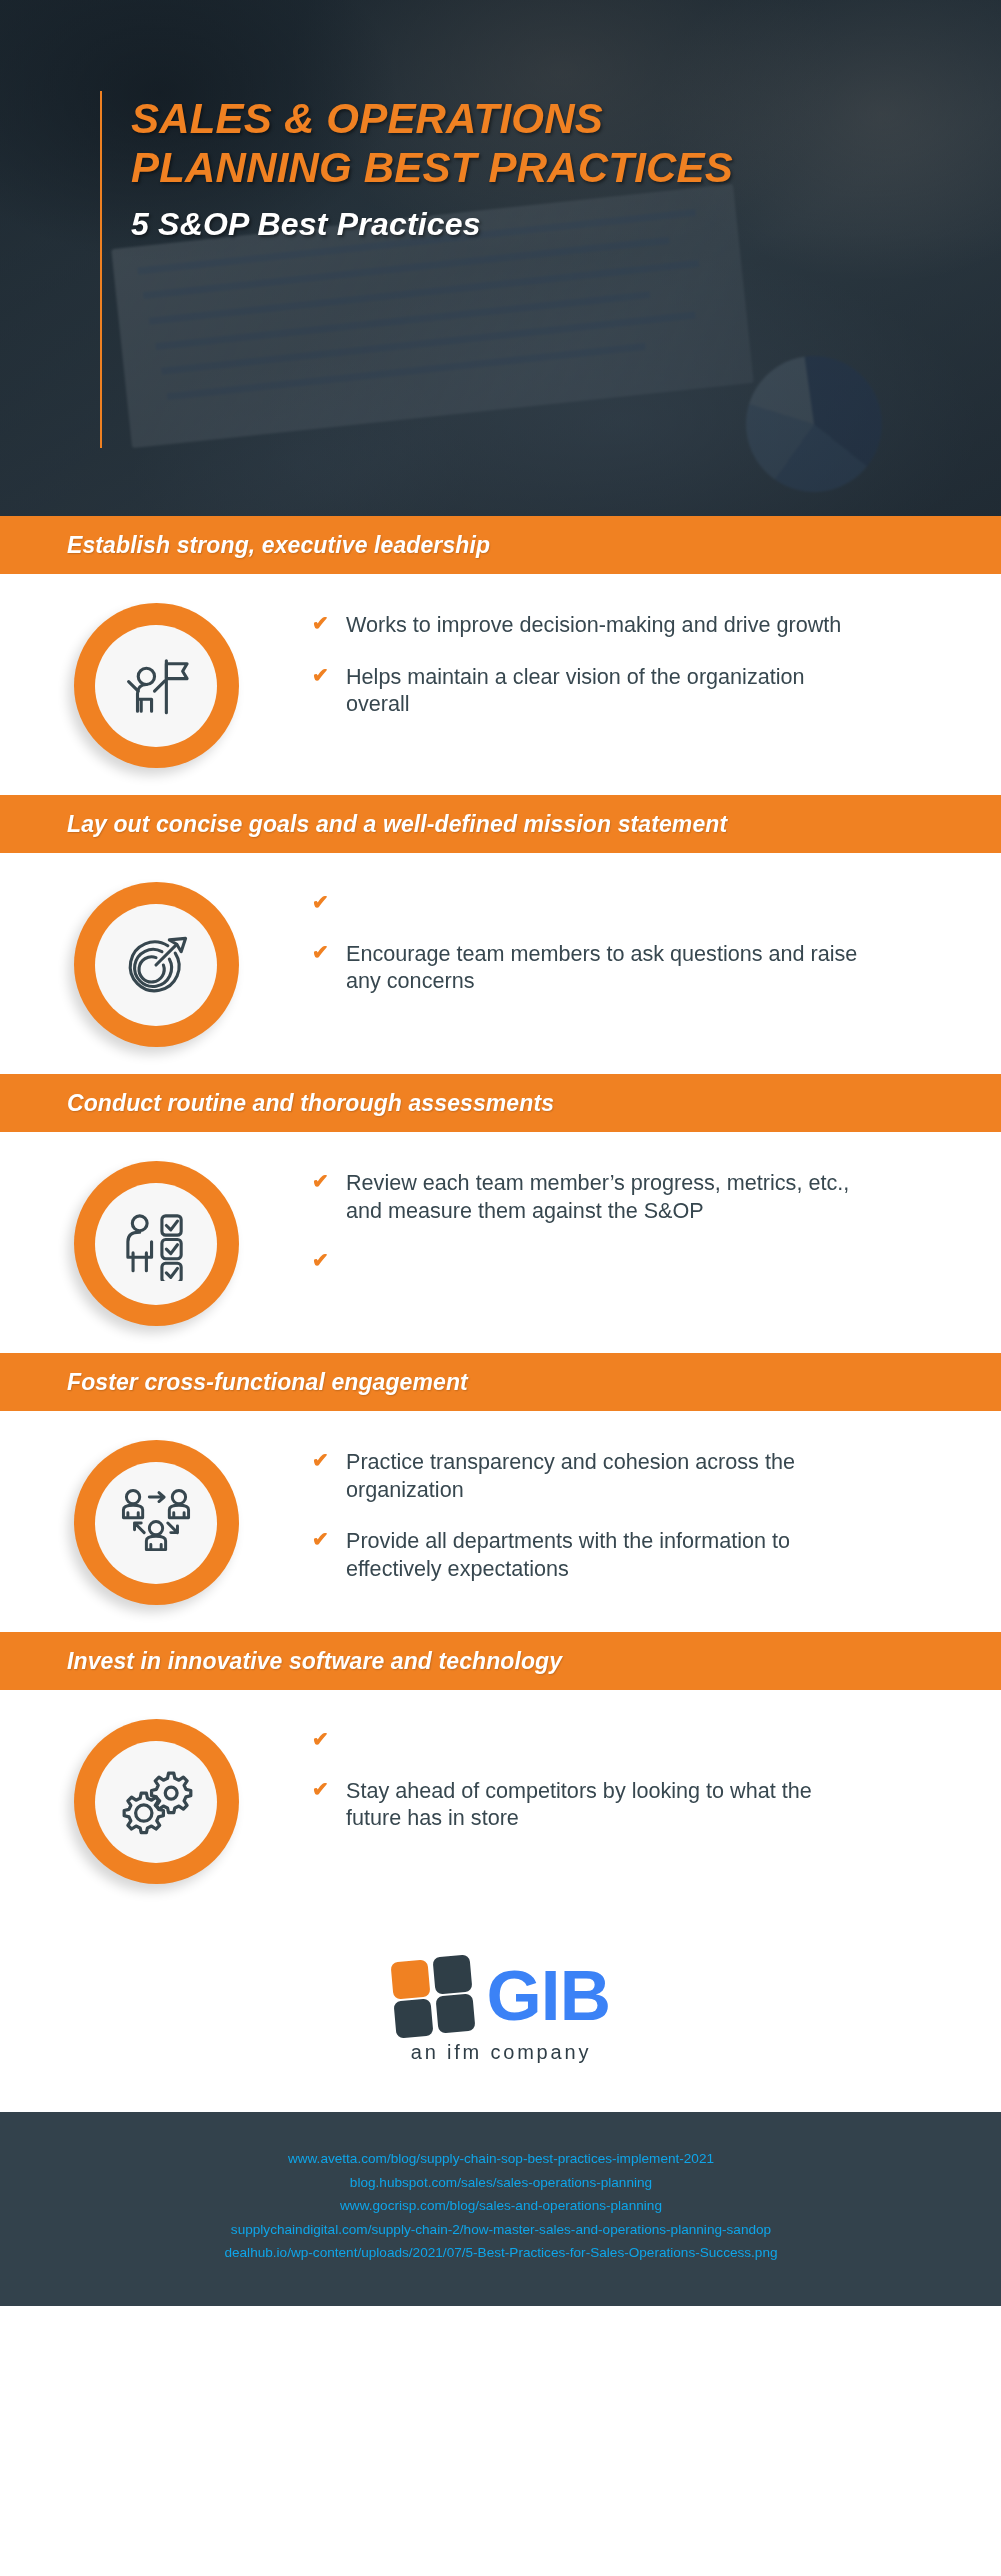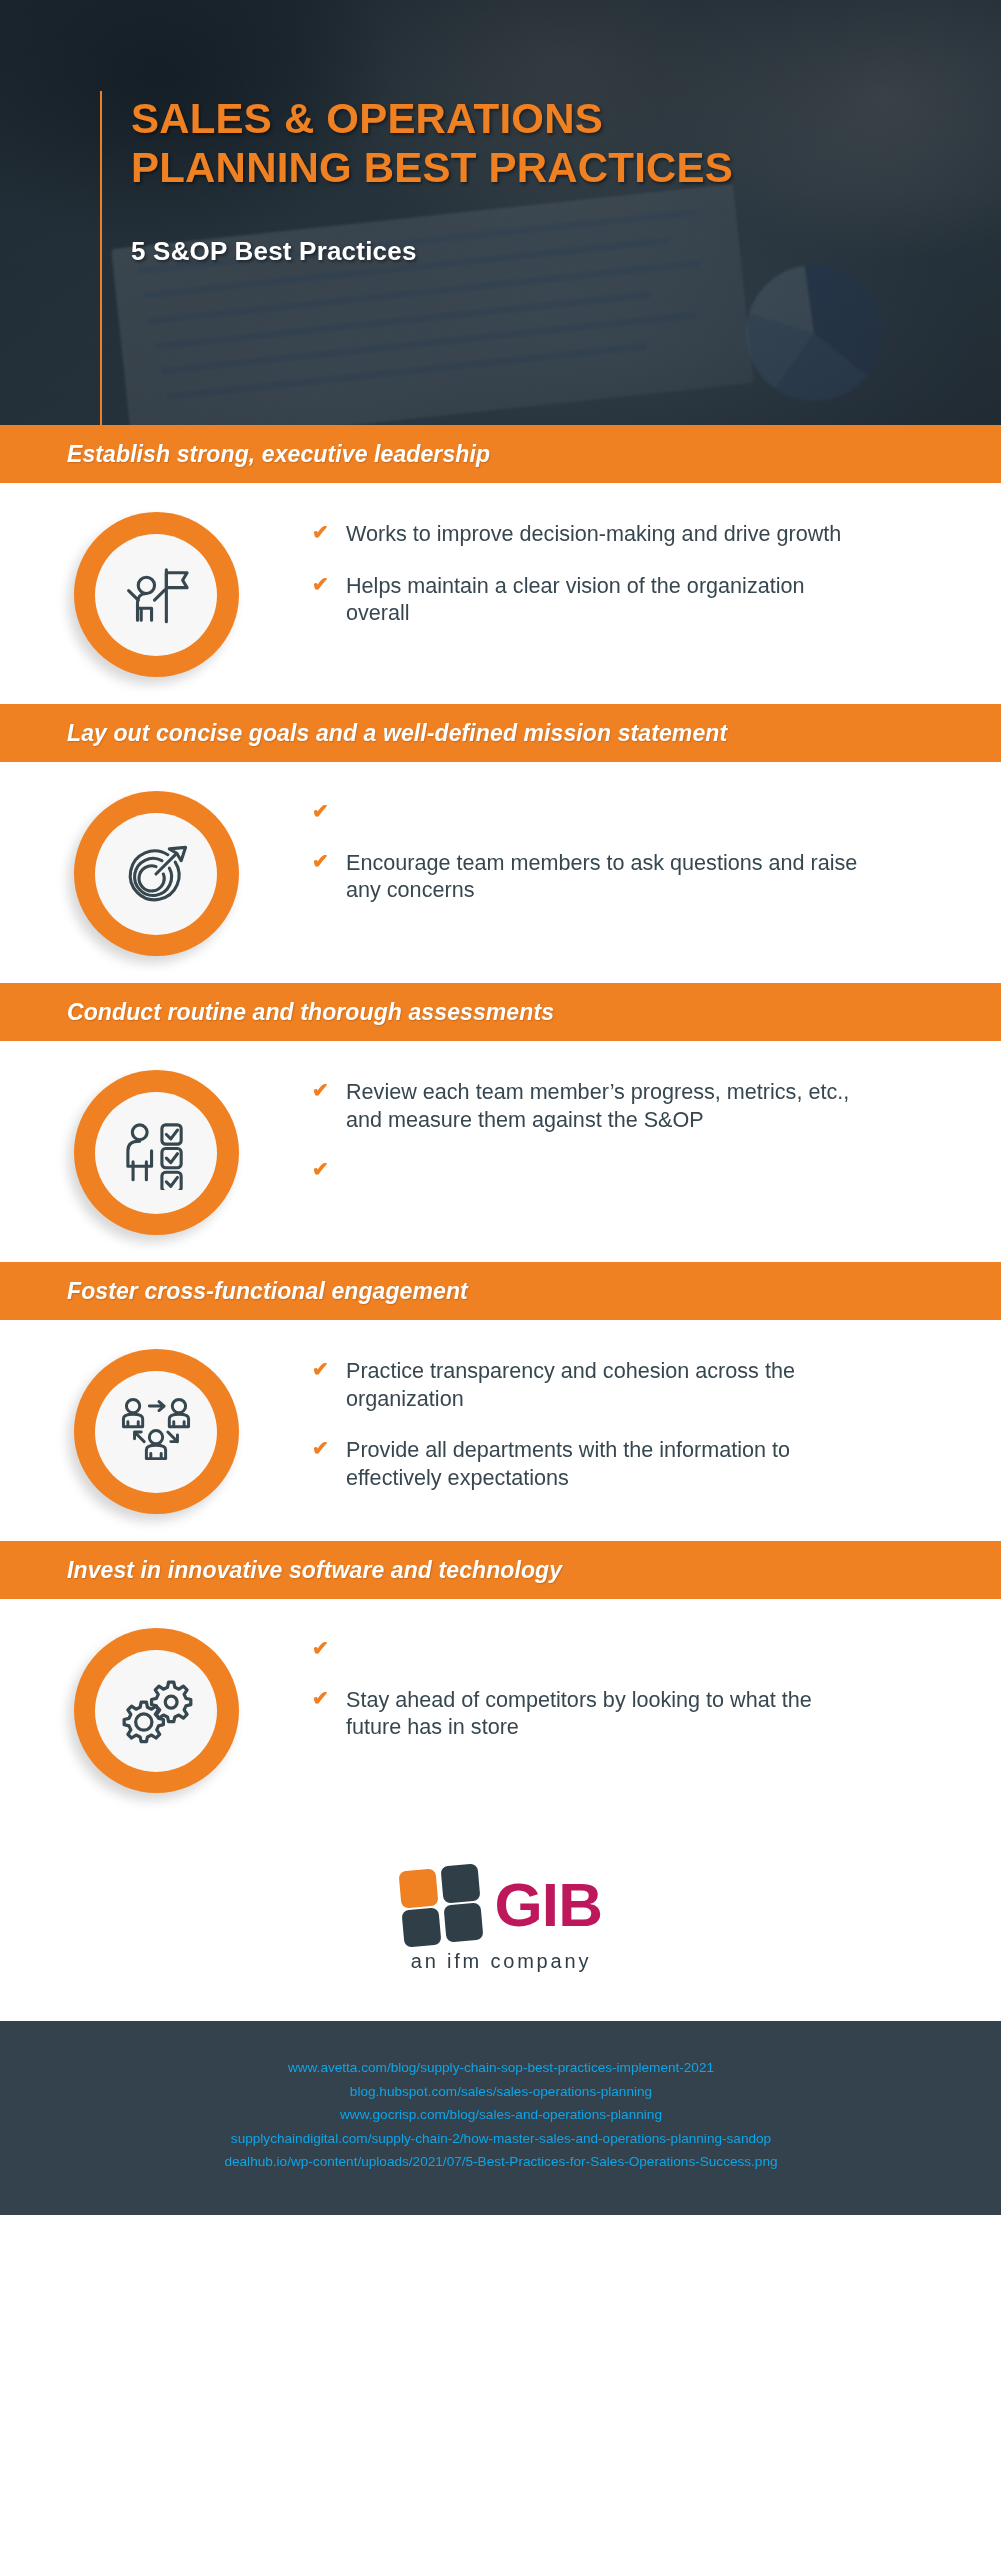--- a/index.html
+++ b/index.html
@@ -13,23 +13,24 @@
     width:1002px;
     height:2576px;
     overflow:hidden;
     background:#ffffff;
   }
 
   
   .hero {
     position:relative;
     width:1002px;
-    height:425px;
+    height:516px;
     background:#4c1d95;
     overflow:hidden;
+    font-style:italic;
   }
   .hero-photo {
     position:absolute; inset:0;
     background:
       radial-gradient(ellipse 337px 240px at 16% 18%, rgba(18,26,33,0.96), rgba(18,26,33,0) 70%),
       radial-gradient(ellipse 401px 272px at 56% 14%, rgba(150,140,130,0.42), rgba(60,60,60,0) 68%),
       radial-gradient(ellipse 320px 240px at 88% 22%, rgba(170,160,150,0.38), rgba(60,60,60,0) 70%),
       radial-gradient(ellipse 497px 240px at 62% 82%, rgba(120,140,160,0.30), rgba(40,50,60,0) 72%),
       radial-gradient(ellipse 240px 160px at 30% 90%, rgba(90,110,130,0.26), rgba(40,50,60,0) 70%),
       linear-gradient(150deg, #232f38 0%, #33424c 40%, #3d4c56 62%, #2a363f 100%);
@@ -74,23 +75,23 @@
   }
   .hero-title {
     color:#f08122;
     font-size:42px;
     font-weight:bold;
     line-height:1.16;
     letter-spacing:0.2px;
     text-shadow:1.6px 1.6px 3.2px rgba(0,0,0,0.45);
   }
   .hero-sub {
-    margin-top:44px;
+    margin-top:14px;
     color:#ffffff;
-    font-size:26px;
+    font-size:32px;
     font-weight:bold;
     letter-spacing:0.2px;
     text-shadow:1.6px 1.6px 3.2px rgba(0,0,0,0.45);
   }
 
   
   .section-band {
     width:1002px;
     height:58px;
     background:#f08122;
@@ -175,22 +176,22 @@
     position:absolute;
     width:37px; height:37px;
     border-radius:7.2px;
     background:#2f3e47;
   }
   .logo-mark .q1 { left:0;  top:4.8px;  background:#f08122; transform:rotate(-5deg); }
   .logo-mark .q2 { left:42px; top:0px; transform:rotate(-5deg); }
   .logo-mark .q3 { left:3.2px;  top:44px; transform:rotate(-5deg); }
   .logo-mark .q4 { left:45px; top:39px; transform:rotate(-5deg); }
   .logo-word {
-    color:#be185d;
-    font-size:62px;
+    color:#3b82f6;
+    font-size:71px;
     font-weight:bold;
     letter-spacing:-0.8px;
     line-height:0.92;
   }
   .logo-tag {
     margin-top:6.4px;
     color:#2f3e47;
     font-size:20px;
     letter-spacing:2.8px;
   }

